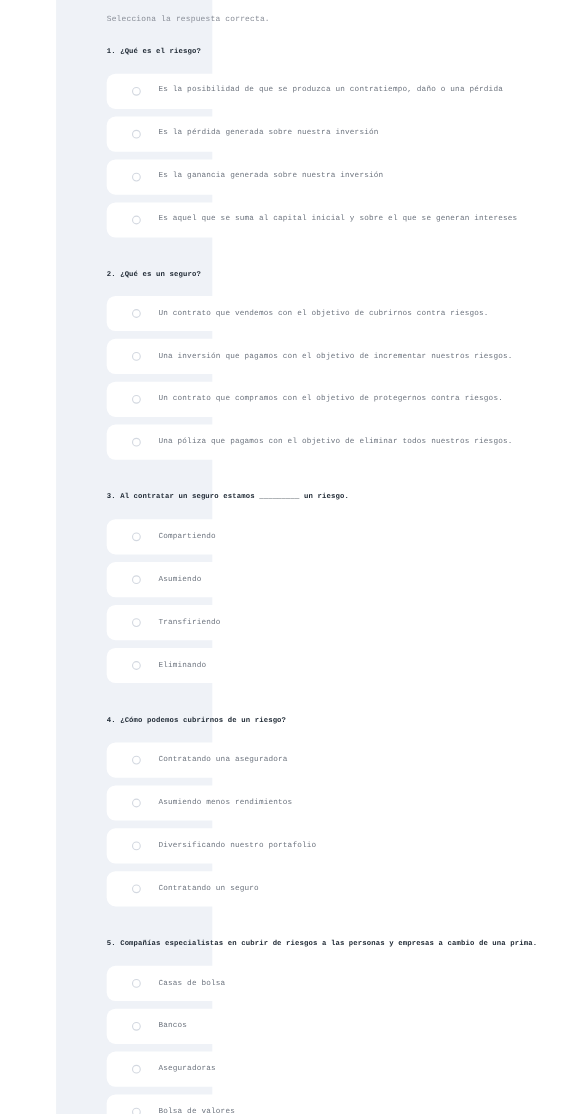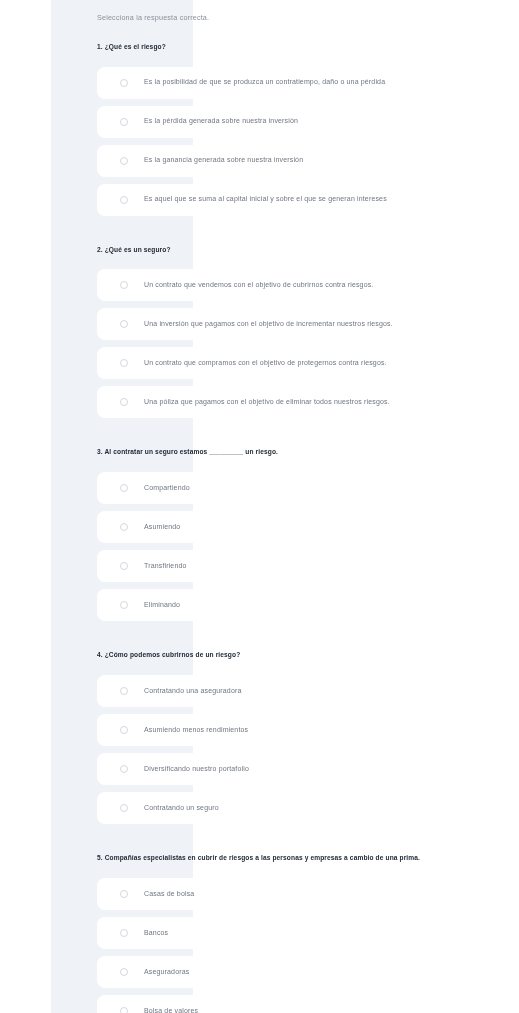--- a/index.html
+++ b/index.html
@@ -28,20 +28,21 @@
   }
 
   
   #quiz-page {
     position: absolute;
     left: 0;
     top: 0;
     width: 519px;
     height: 903px;
     z-index: 1;
+    font-family: Liberation Mono, monospace;
   }
 
   .quiz-inner {
     position: absolute;
     left: 97px;
     top: 0;
     width: 422px;
   }
 
   .quiz-intro {

